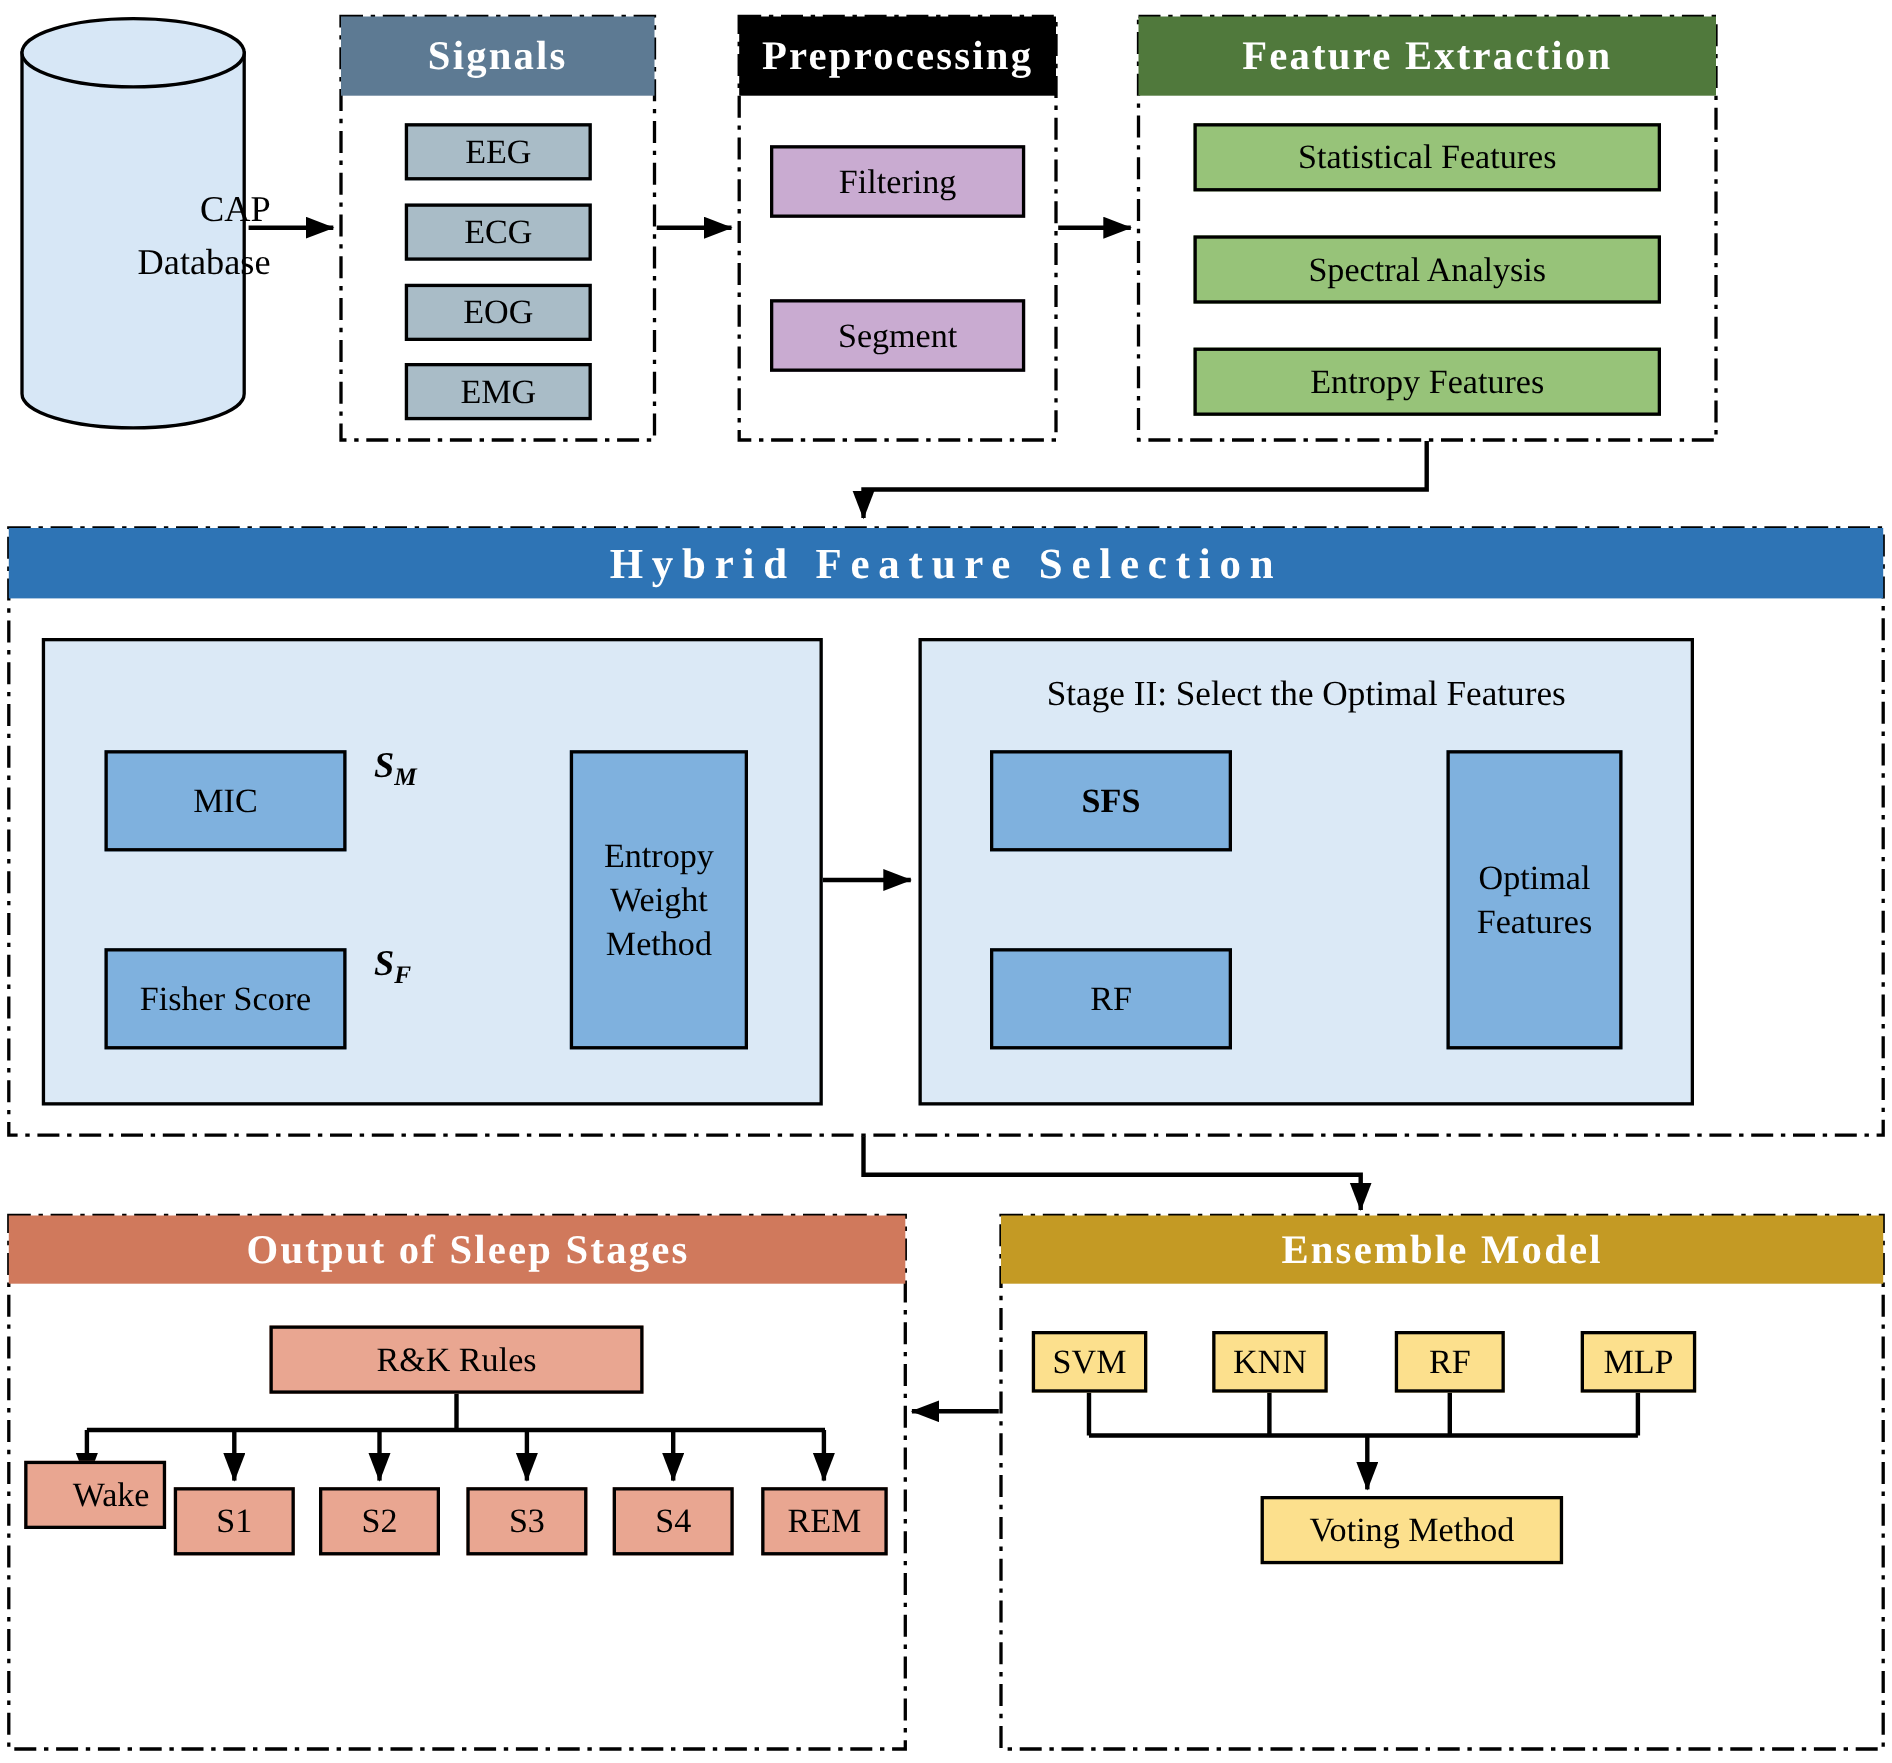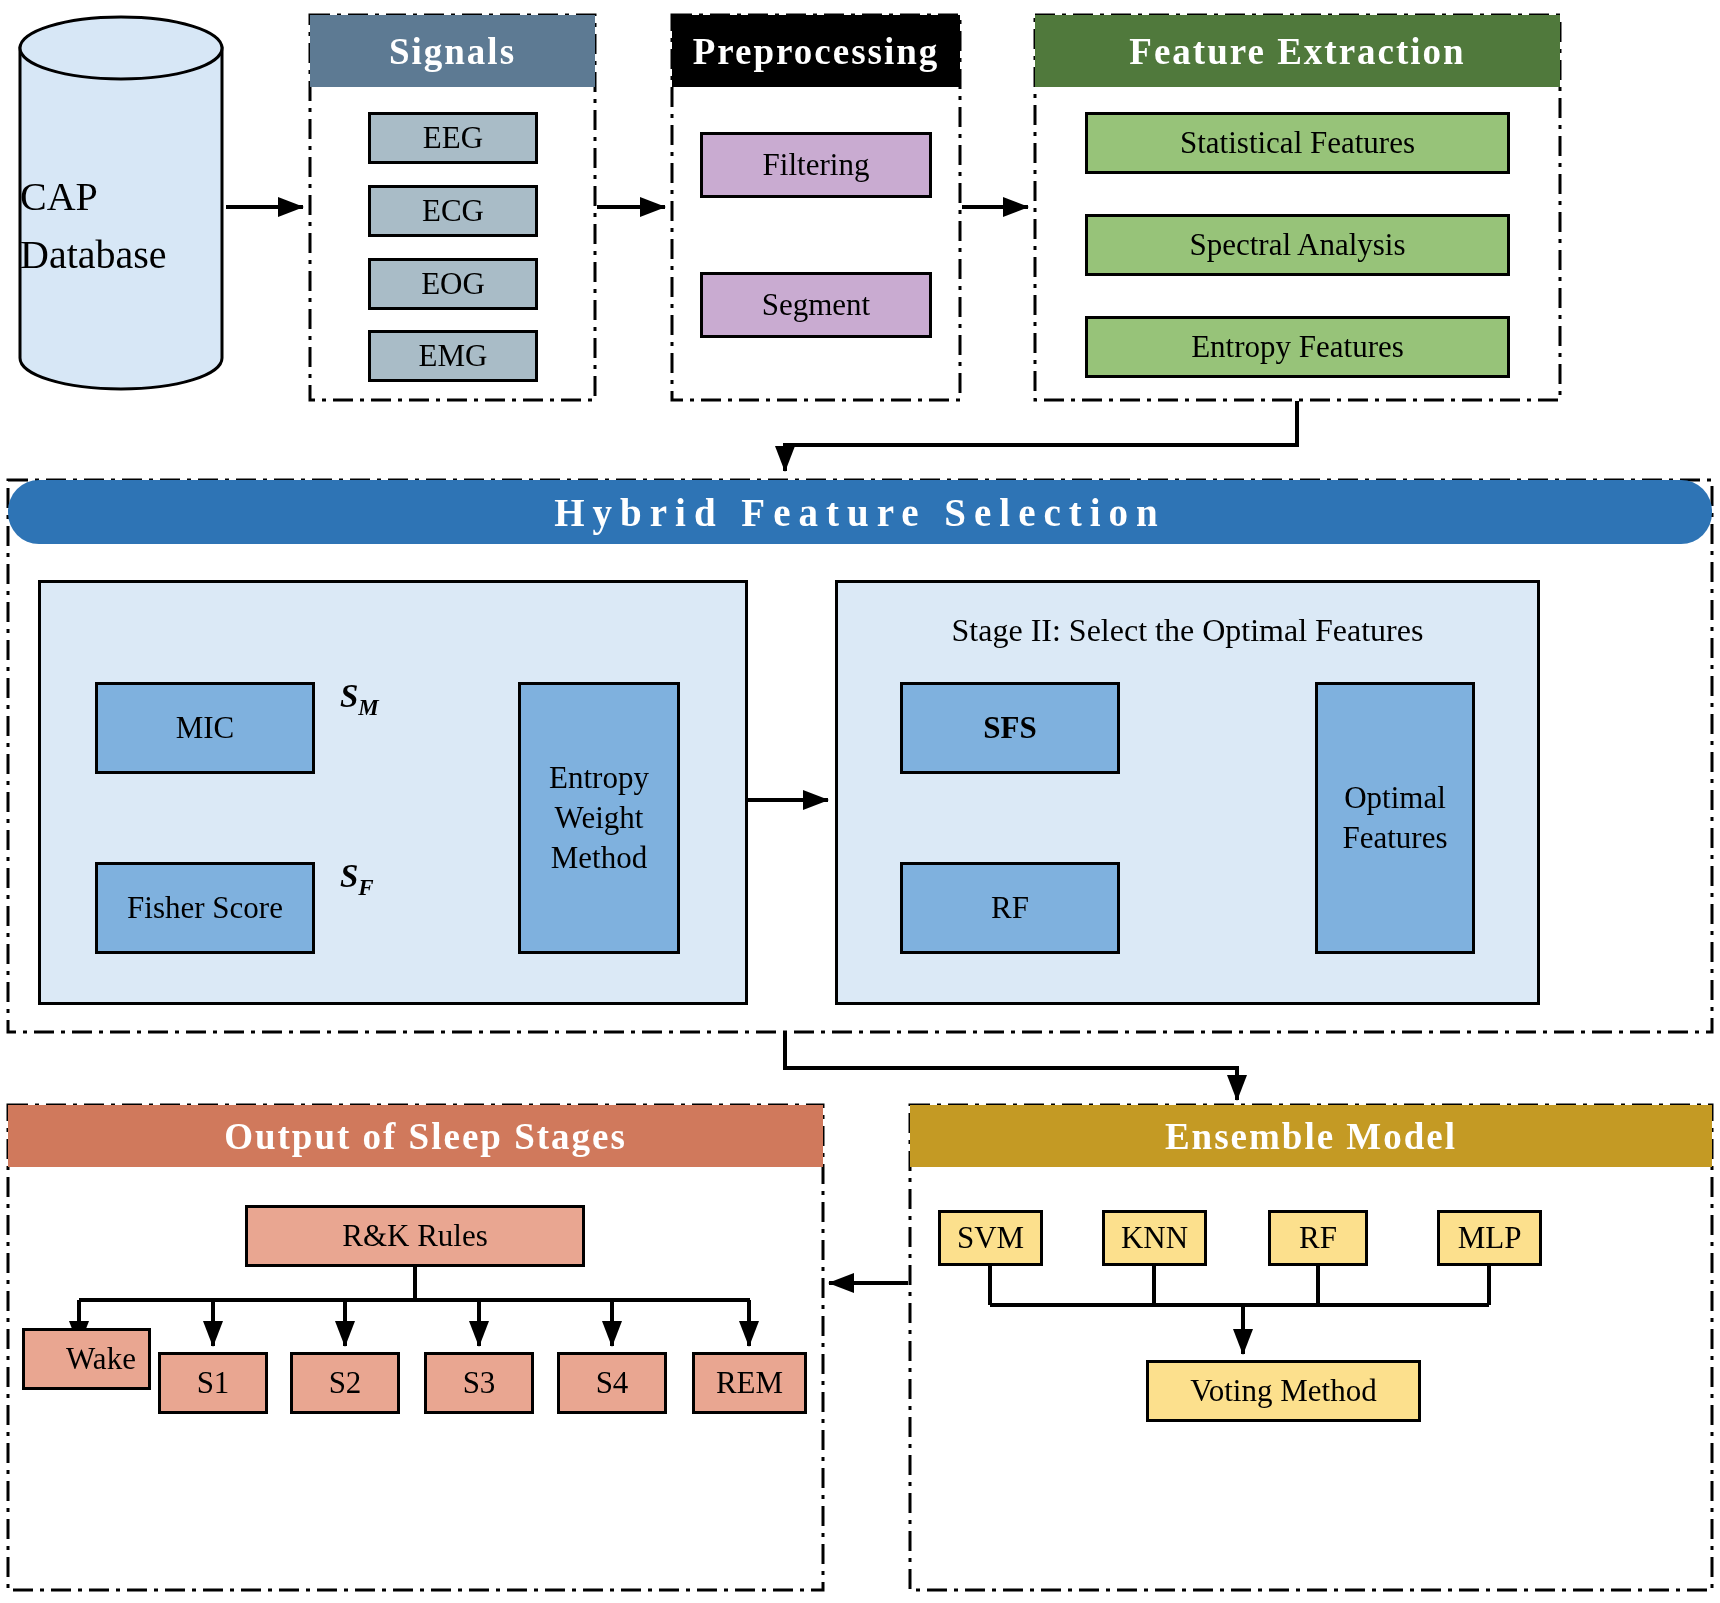--- a/index.html
+++ b/index.html
@@ -18,29 +18,29 @@
     display:flex; align-items:center; justify-content:center;
   }
   .box {
     border:3px solid #000; font-size:31px; text-align:center;
     display:flex; align-items:center; justify-content:center; line-height:1.3;
   }
   .panel { border:3px solid #000; background:#dbe9f6; }
   .panel-title { font-size:32px; text-align:center; z-index:3; }
   .score { font-size:33px; font-weight:bold; font-style:italic; z-index:3; }
   .score sub { font-size:23px; }
-  .db-label { font-size:40px; text-align:left; line-height:1.45; }
+  .db-label { font-size:33px; text-align:right; line-height:1.45;margin-left:24px; }
 
   .bg-signals-h { background:#5d7a93; }
   .bg-signal   { background:#a9bcc7; }
   .bg-prep-h   { background:#000000; }
   .bg-prep     { background:#c9abd1; }
   .bg-feat-h   { background:#50793c; }
   .bg-feat     { background:#97c379; }
-  .bg-hybrid   { background:#2e74b5;border-radius:31px; }
+  .bg-hybrid   { background:#2e74b5; }
   .bg-blue     { background:#7fb1de; }
   .bg-out-h    { background:#d0795c;padding-left:20px; }
   .bg-out      { background:#e9a691; }
   .bg-ens-h    { background:#c49a24; }
   .bg-ens      { background:#fce08d; }
 </style>
 </head>
 <body>
 
 <div class="canvas">

